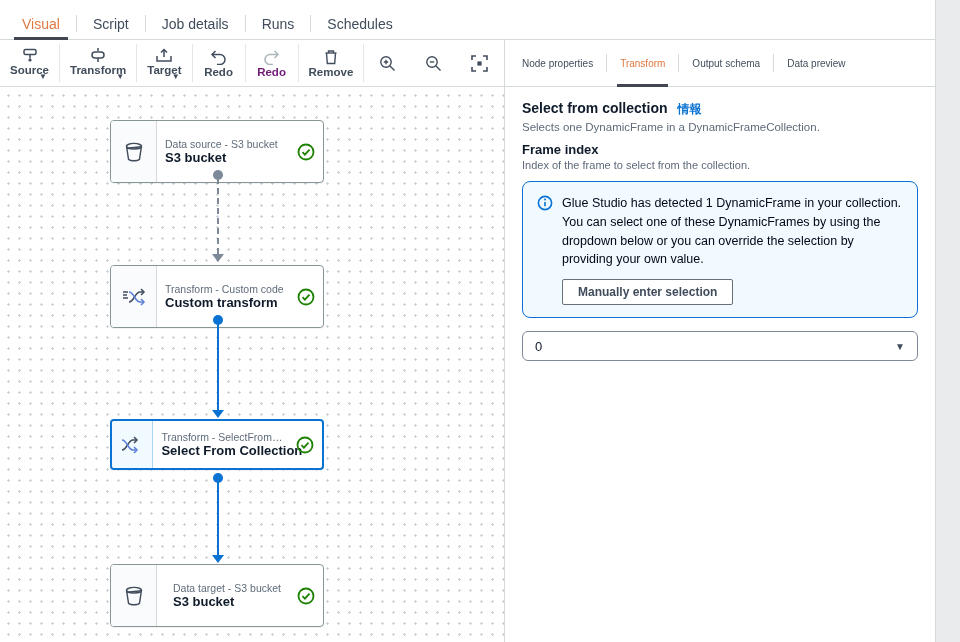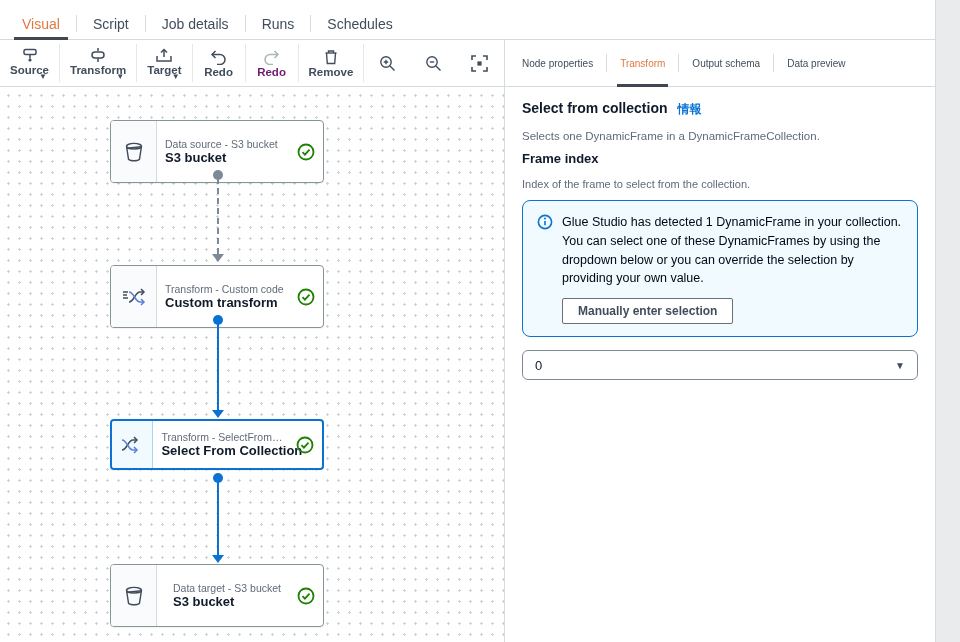--- a/index.html
+++ b/index.html
@@ -64,23 +64,23 @@
   .panel-tab { position:relative; display:flex; align-items:center; padding:0 13px; font-size:10px; font-weight:normal; color:#414d5c; cursor:pointer; white-space:nowrap;justify-content:flex-end; }
   .panel-tab.active { color:#e07941; }
   .panel-tab.active::after { content:""; position:absolute; left:10px; right:10px; bottom:-1px; height:3px; background:#424650; }
   .ptab-sep { width:1px; background:#d5dbdb; margin:14px 0; }
   .panel-expand { margin-left:auto; display:flex; align-items:center; padding:0 14px; color:#414d5c; cursor:pointer; }
 
   .panel-body { padding:13px 17px; overflow:hidden; }
   .sel-heading-row { display:flex; align-items:baseline; gap:10px; }
   .sel-heading { font-size:14px; font-weight:bold; color:#0f1b2a; }
   .info-link { font-size:12px; font-weight:bold; color:#0972d3; cursor:pointer; }
-  .sel-desc { font-size:11.5px; color:#5f6b7a; margin-top:12px; }
+  .sel-desc { font-size:11.5px; color:#5f6b7a; margin-top:3px; }
   .field-label { font-size:13px; font-weight:bold; color:#0f1b2a; margin-top:9px; }
-  .field-desc { font-size:11px; color:#5f6b7a; margin-top:12px; }
+  .field-desc { font-size:11px; color:#5f6b7a; margin-top:2px; }
 
   .alert { margin-top:10px; border:1.5px solid #0972d3; background:#f1faff; border-radius:8px; padding:12px 14px; display:flex; gap:9px; }
   .alert-icon { flex:none; margin-top:1px; }
   .alert-text { font-size:12.5px; line-height:1.5; color:#000716; }
   .alert-btn { margin-top:10px; display:inline-block; background:#fff; border:1px solid #687078; border-radius:2px; padding:5px 15px; font-size:12px; font-weight:bold; color:#414d5c; cursor:pointer; font-family:inherit; }
 
   .dropdown { margin-top:13px; height:30px; border:1px solid #7d8998; border-radius:6px; background:#fff; display:flex; align-items:center; justify-content:space-between; padding:0 12px; cursor:pointer; }
   .dropdown .dd-value { font-size:13px; color:#0f1b2a; }
   .dropdown .dd-caret { font-size:10px; color:#414d5c; }
 </style>

